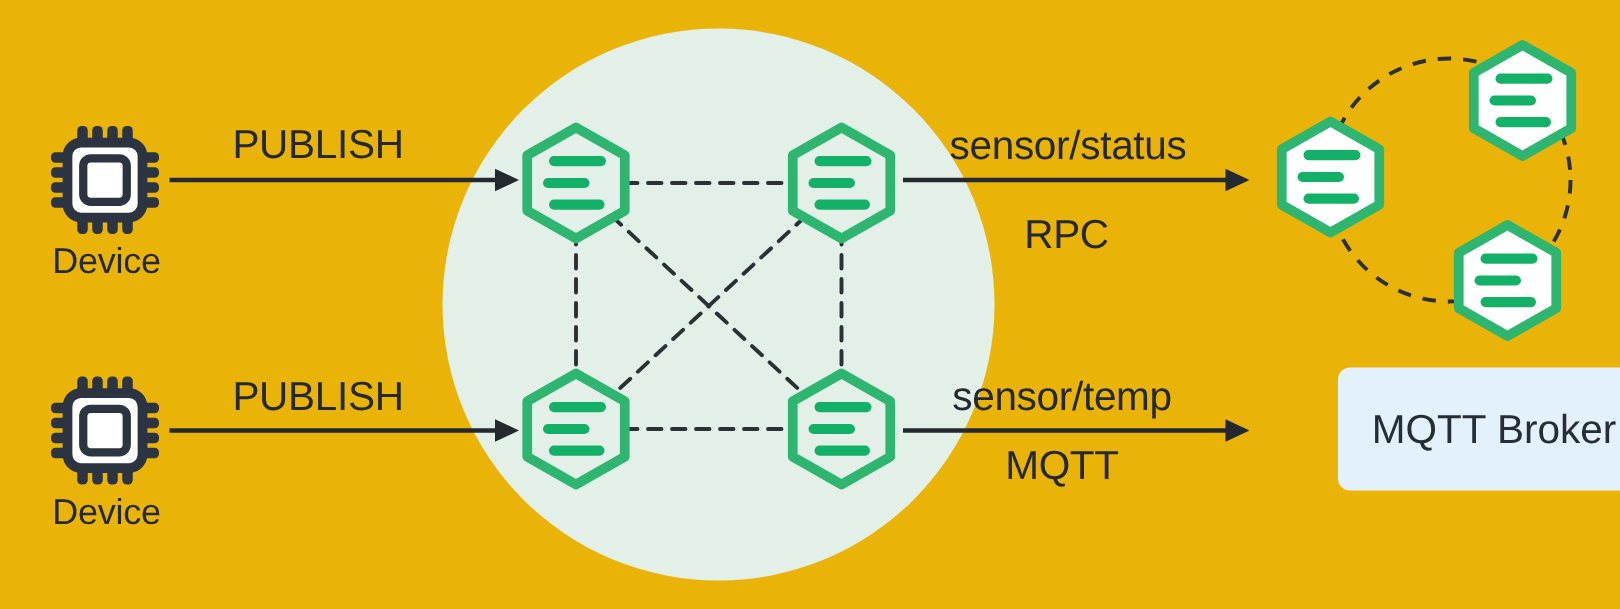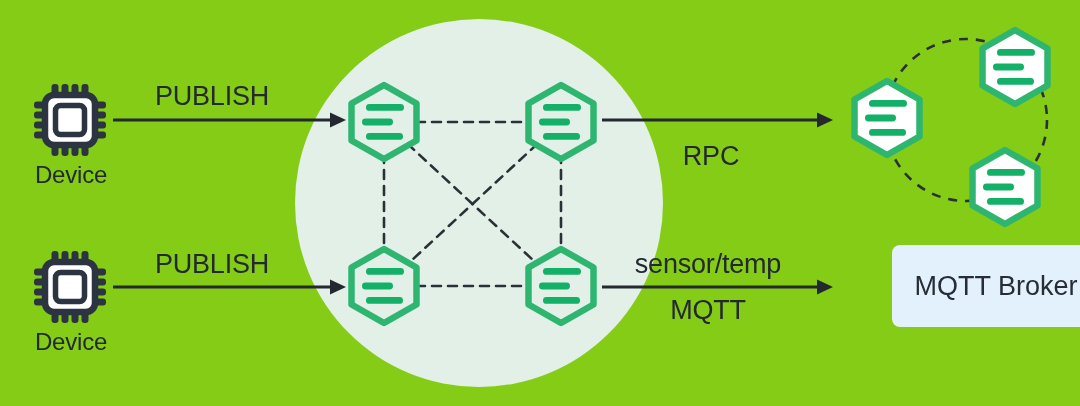--- a/index.html
+++ b/index.html
@@ -1,17 +1,17 @@
 <!DOCTYPE html>
 <html><head>
 <meta charset="utf-8">
 <style>
   html,body{margin:0;padding:0;background:#ffffff;}
   .canvas{
-    position:relative;width:1080px;height:406px;background:#84cc16;overflow:hidden;
+    position:relative;width:1080px;height:406px;background:#eab308;overflow:hidden;
     font-family:"Liberation Sans",sans-serif;color:#23292f;
   }
   .gfx{position:absolute;inset:0;width:1080px;height:406px;}
 
   
   .cluster-bg{fill:#e2f0e8;}
   .mesh-link{stroke:#2b3036;stroke-width:2.6;stroke-dasharray:9 7;fill:none;stroke-linecap:round;}
   .leaf-ring{stroke:#2b3036;stroke-width:2.6;stroke-dasharray:9 8;fill:none;}
   .hex-body{fill:var(--hex-fill,#ffffff);stroke:#2eb670;stroke-width:6.5;stroke-linejoin:round;}
   .hex-bar{fill:#12b167;}
@@ -110,20 +110,21 @@
     <use href="#chip" x="70" y="120"></use>
     <use href="#chip" x="70" y="287"></use>
   </svg>
 
   <div class="lbl" style="left:212px;top:81px;">PUBLISH</div>
   <div class="lbl" style="left:212px;top:249px;">PUBLISH</div>
 
   <div class="lbl lbl-device" style="left:71px;top:161px;">Device</div>
   <div class="lbl lbl-device" style="left:71px;top:328px;">Device</div>
 
+  <div class="lbl" style="left:712px;top:82px;">sensor/status</div>
   <div class="lbl" style="left:711px;top:141px;">RPC</div>
 
   <div class="lbl" style="left:708px;top:295px;">MQTT</div>
   <div class="lbl" style="left:708px;top:249px;">sensor/temp</div>
 
   <div class="broker-box">
     <span>MQTT Broker</span>
   </div>
 
 </div>

